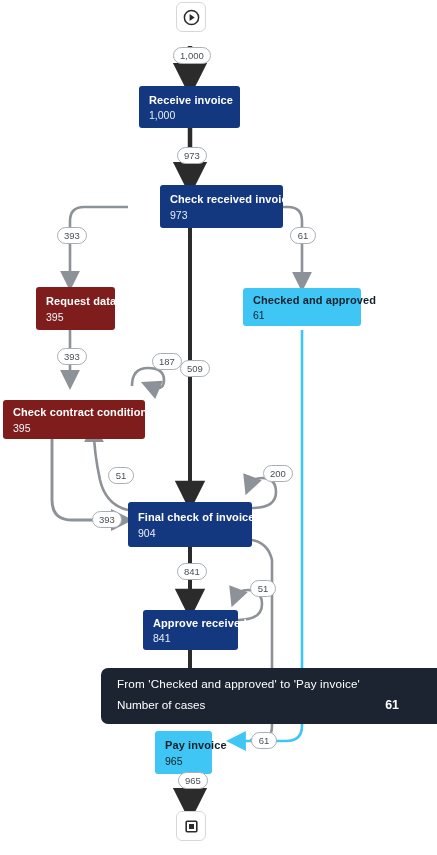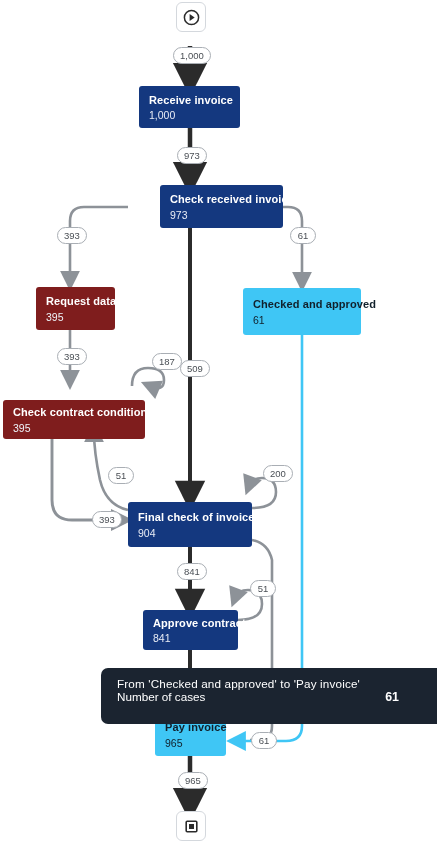--- a/index.html
+++ b/index.html
@@ -42,21 +42,21 @@
     font-size:9.5px;line-height:15px;text-align:center;white-space:nowrap;
   }
 
   
   #tooltip{
     position:absolute;left:101px;top:668px;width:336px;height:56px;
     background:#1b2430;border-radius:7px 0 0 7px;box-sizing:border-box;
     padding:9px 16px 0 16px;color:#ffffff;
   }
   #tooltip .tt-title{font-size:11.7px;font-weight:normal;letter-spacing:.15px;white-space:nowrap;}
-  #tooltip .tt-row{display:flex;justify-content:space-between;align-items:baseline;padding-right:22px;}
+  #tooltip .tt-row{display:flex;justify-content:space-between;align-items:baseline;margin-top:8px;padding-right:22px;}
   #tooltip .tt-key{font-size:11.7px;color:#ffffff;}
   #tooltip .tt-val{font-size:12.4px;font-weight:bold;color:#ffffff;}
 </style>
 </head>
 <body>
 
 <div id="canvas">
 
   <svg id="edges" viewBox="0 0 437 855">
     <defs>
@@ -119,41 +119,41 @@
   <div class="node n-dark" style="left:128px;top:185px;width:123px;height:43px;margin-left:32px;">
     <div class="nlabel">Check received invoice</div>
     <div class="ncount">973</div>
   </div>
 
   <div class="node n-mid" style="left:36px;top:287px;width:79px;height:43px;">
     <div class="nlabel">Request data</div>
     <div class="ncount">395</div>
   </div>
 
-  <div class="node n-light" style="left:243px;top:288px;width:118px;height:47px;">
+  <div class="node n-light" style="left:243px;top:288px;width:118px;height:38px;">
     <div class="nlabel">Checked and approved</div>
     <div class="ncount">61</div>
   </div>
 
   <div class="node n-mid" style="left:3px;top:400px;width:142px;height:39px;">
     <div class="nlabel">Check contract conditions</div>
     <div class="ncount">395</div>
   </div>
 
   <div class="node n-dark" style="left:128px;top:502px;width:124px;height:45px;">
     <div class="nlabel">Final check of invoice</div>
     <div class="ncount">904</div>
   </div>
 
   <div class="node n-dark" style="left:143px;top:610px;width:95px;height:40px;">
-    <div class="nlabel">Approve contract</div>
+    <div class="nlabel">Approve received</div>
     <div class="ncount">841</div>
   </div>
 
-  <div class="node n-light" style="left:155px;top:713px;width:71px;height:43px;">
+  <div class="node n-light" style="left:155px;top:731px;width:57px;height:43px;">
     <div class="nlabel">Pay invoice</div>
     <div class="ncount">965</div>
   </div>
 
   <div class="terminal" style="left:176px;top:811px;">
     <svg width="15" height="15" viewBox="0 0 15 15">
       <rect x="2.2" y="2.2" width="10.6" height="10.6" rx="1" fill="none" stroke="#2b2b2b" stroke-width="1.6"></rect>
       <rect x="5" y="5" width="5" height="5" fill="#2b2b2b"></rect>
     </svg>
   </div>

